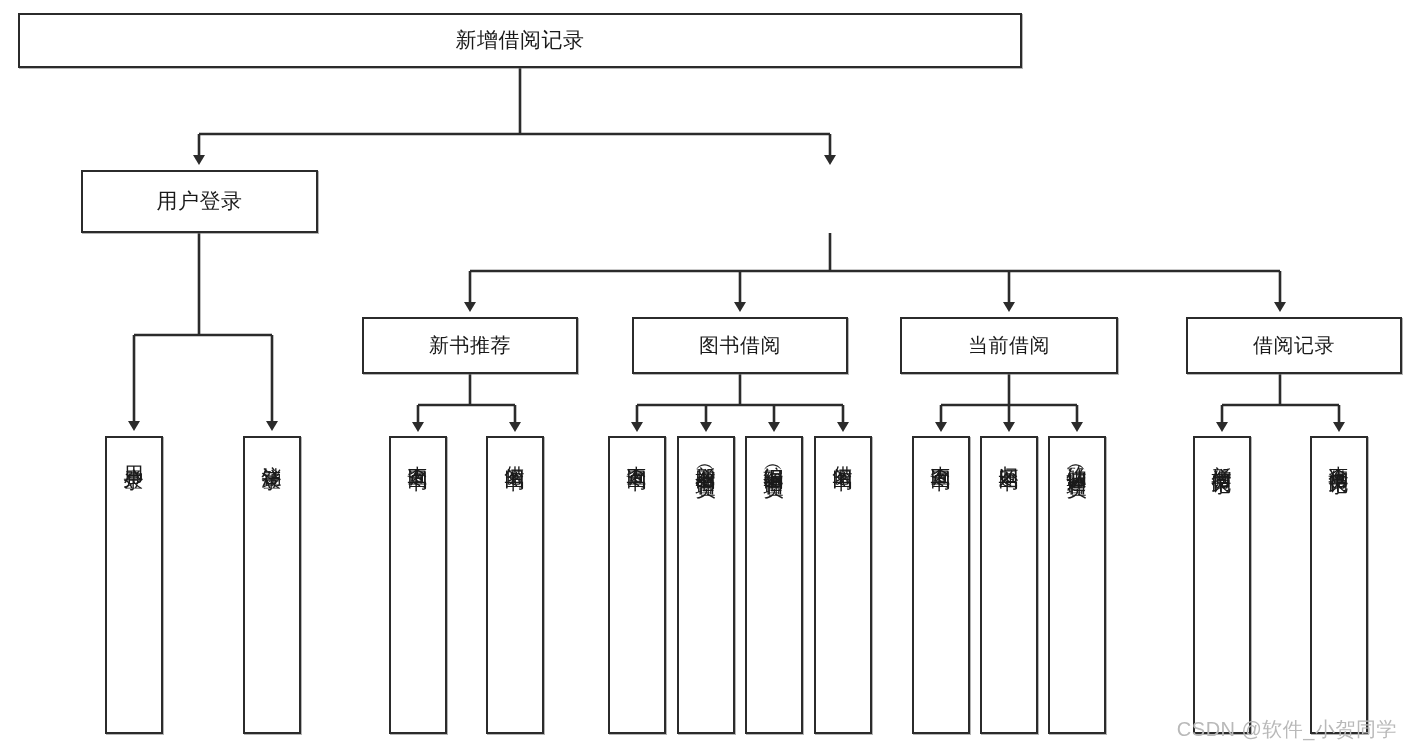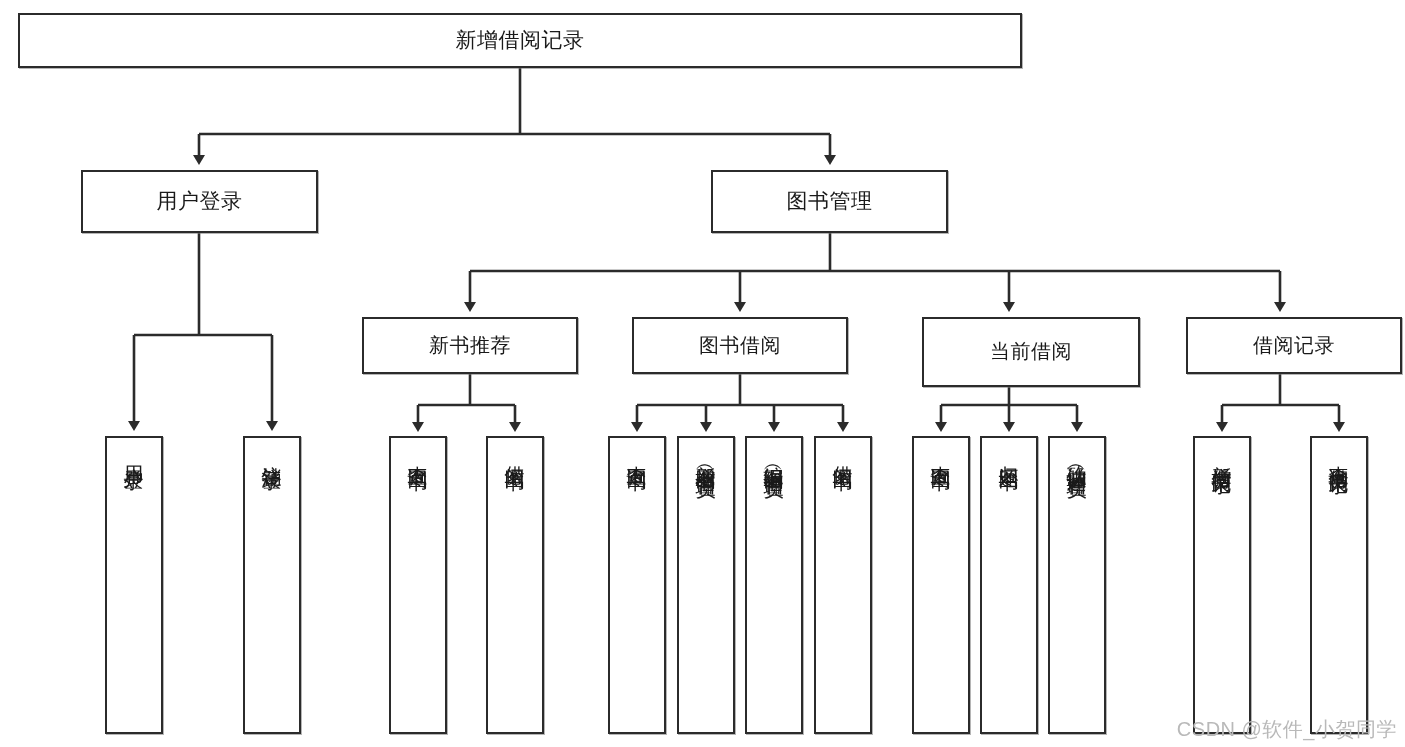--- a/index.html
+++ b/index.html
@@ -127,31 +127,28 @@
     </g>
   </svg>
 
   <div class="node root" style="left:18px; top:13px; width:1004px; height:55px;">
     <span class="node-label">新增借阅记录</span>
   </div>
 
   <div class="node level1" style="left:81px; top:170px; width:237px; height:63px;">
     <span class="node-label">用户登录</span>
   </div>
-  <div class="node level1" style="left:711px; top:170px; width:237px; height:63px;">
-    <span class="node-label">图书管理</span>
-  </div>
 
   <div class="node level2" style="left:632px; top:317px; width:216px; height:57px;">
     <span class="node-label">图书借阅</span>
   </div>
   <div class="node level2" style="left:362px; top:317px; width:216px; height:57px;">
     <span class="node-label">新书推荐</span>
   </div>
-  <div class="node level2" style="left:900px; top:317px; width:218px; height:70px;margin-left:22px;">
+  <div class="node level2" style="left:900px; top:317px; width:218px; height:57px;">
     <span class="node-label">当前借阅</span>
   </div>
   <div class="node level2" style="left:1186px; top:317px; width:216px; height:57px;">
     <span class="node-label">借阅记录</span>
   </div>
 
   <div class="node leaf" style="left:105px; top:436px; width:58px; height:298px;">
     <span class="node-label">用户登录</span>
   </div>
   <div class="node leaf" style="left:243px; top:436px; width:58px; height:298px;">

